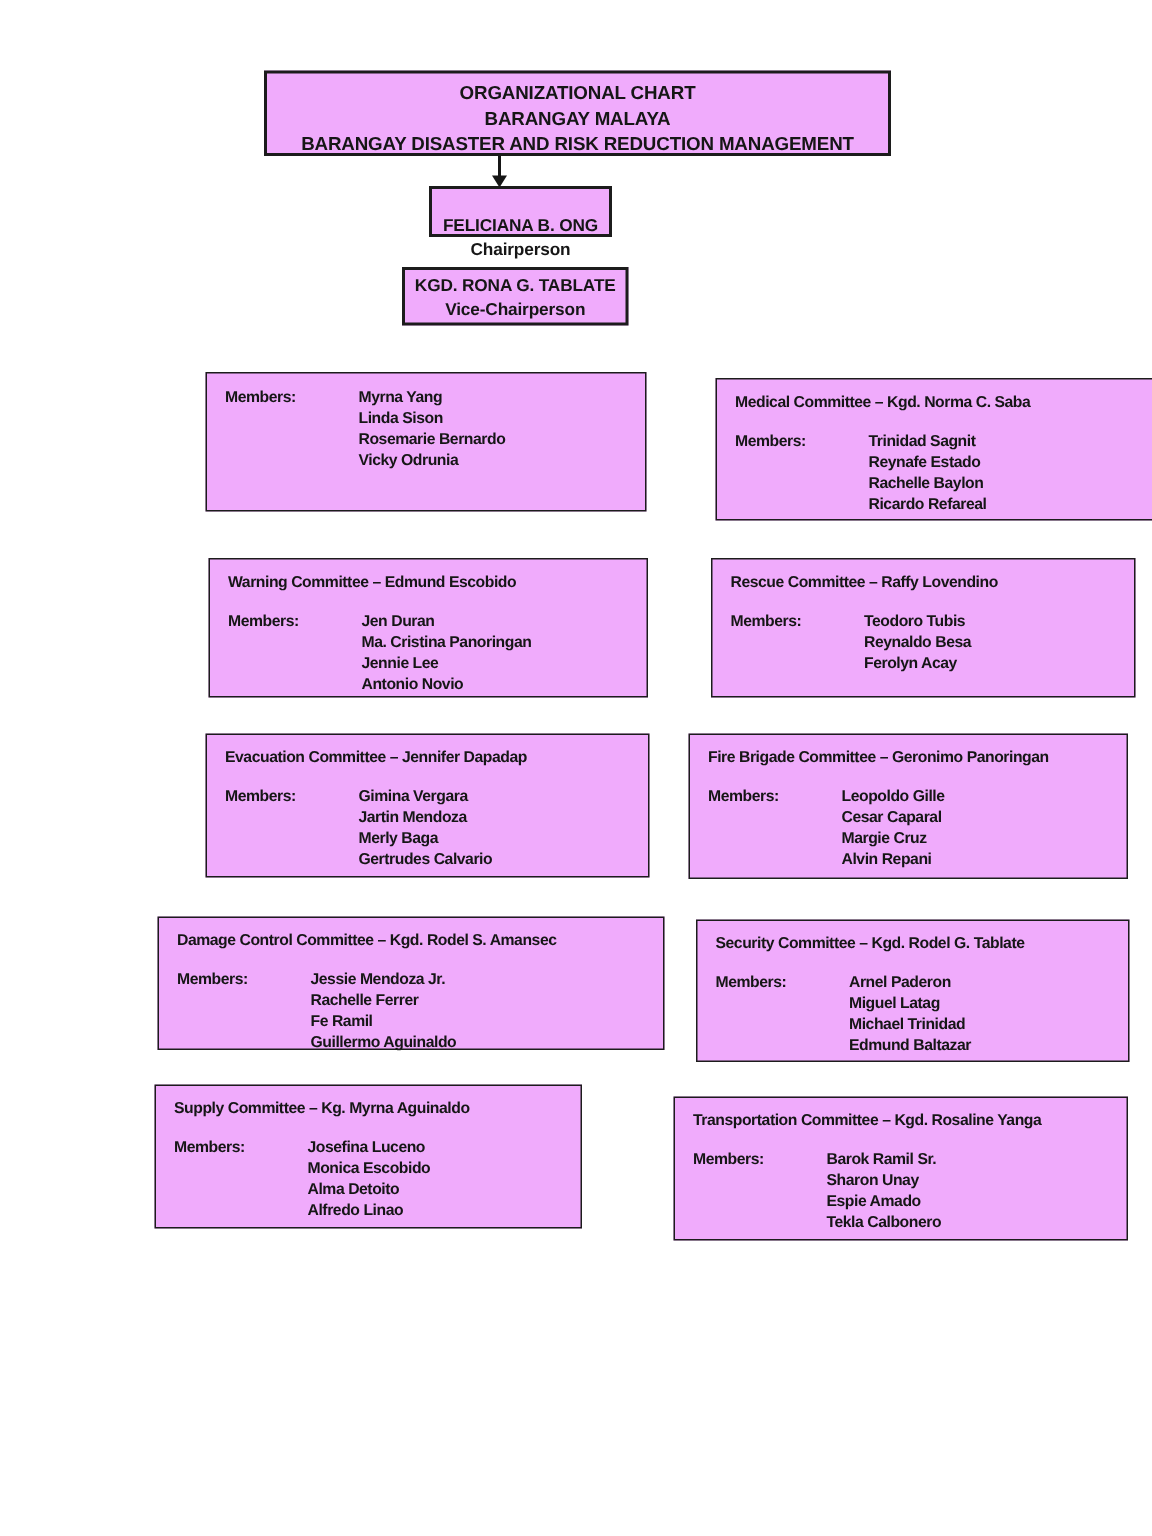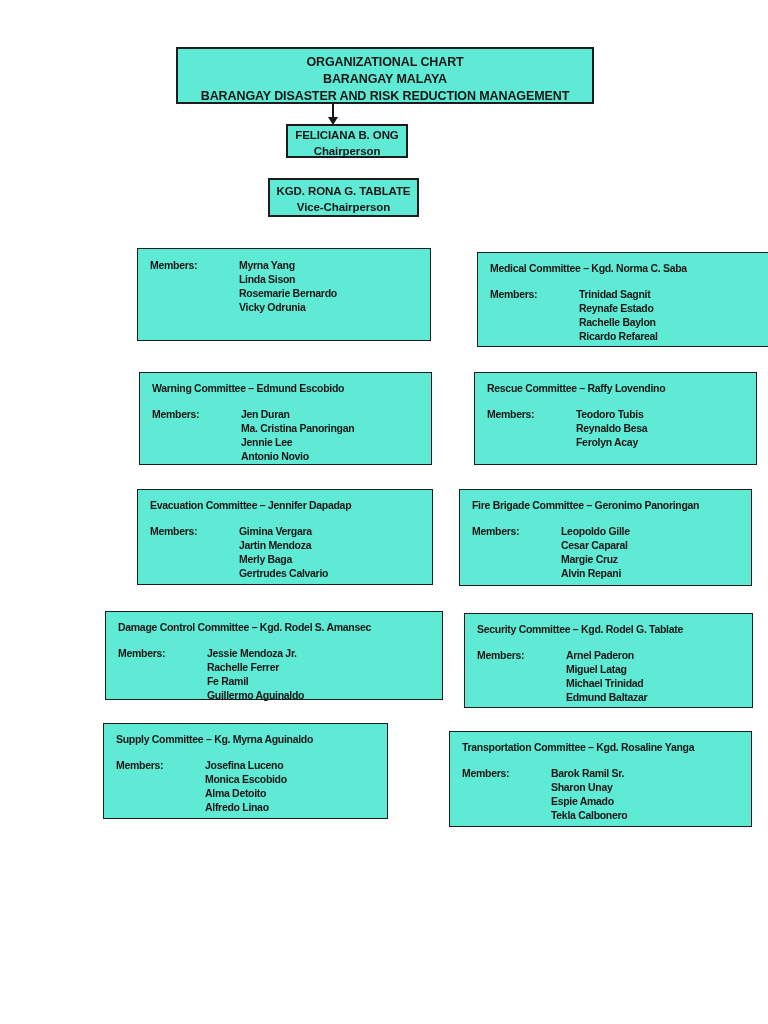--- a/index.html
+++ b/index.html
@@ -7,36 +7,36 @@
   body {
     width:768px; height:1024px;
     font-family:"Liberation Sans", sans-serif;
     color:#161616;
     position:relative;
     overflow:hidden;
   }
   .page { position:absolute; left:0; top:0; width:768px; height:1024px; background:#ffffff; }
   .box {
     position:absolute;
-    background:#5eead4;
+    background:#f0abfc;
     border:2px solid #1c1c1c;
     font-weight:bold;
   }
   .title-box {
     text-align:center;
     font-size:12.5px;
     line-height:17px;
     padding-top:5px;
     letter-spacing:-0.1px;
   }
   .person-box {
     text-align:center;
     font-size:11.5px;
     line-height:15.5px;
-    padding-top:2px;
+    padding-top:18px;
     letter-spacing:-0.1px;
   }
   .person-box.vice { padding-top:4px; }
   .committee {
     border-width:1.5px;
     font-size:10.5px;
     padding:9px 12px 0 12px;
     letter-spacing:-0.3px;
   }
   .c-title { line-height:13px; margin-bottom:12px; white-space:nowrap; }

